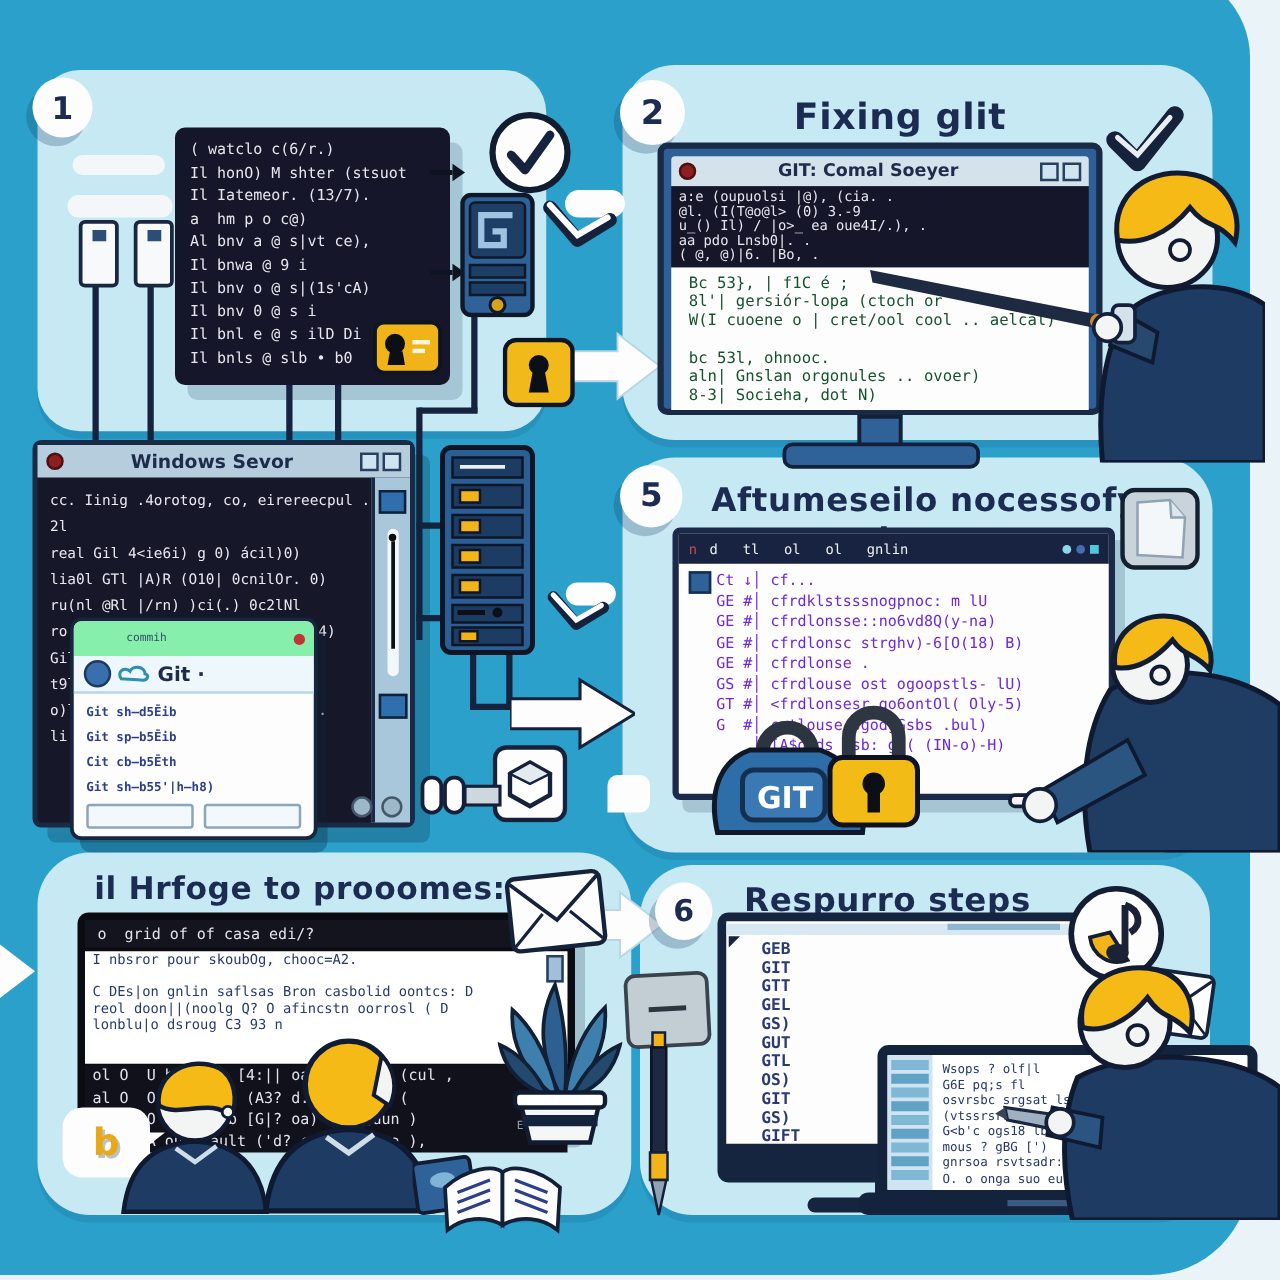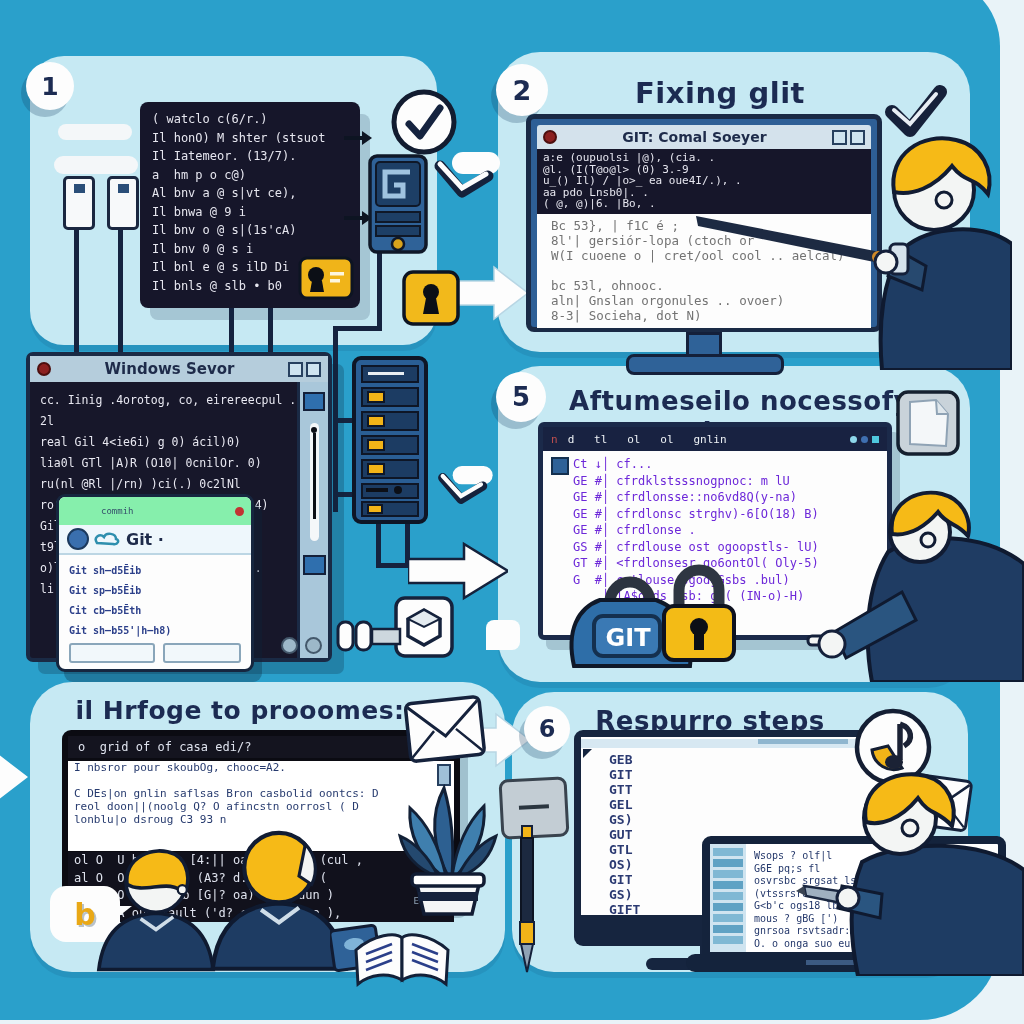--- a/index.html
+++ b/index.html
@@ -132,21 +132,21 @@
     <span class="win-btn" style="margin-right:6px;"></span>
   </div>
   <div class="screen-dark" style="height:62px;padding:3px 0 0 6px;">
     <pre class="mono" style="font-size:11px;line-height:11.5px;">a:e (oupuolsi |@), (cia. .
 @l. (I(T@o@l&gt; (0) 3.-9
 u_() Il) / |o&gt;_ ea oue4I/.), .
 aa pdo Lnsb0|. .
 ( @, @)|6. |Bo, .</pre>
   </div>
   <div style="height:110px;background:#fdfdfd;padding:4px 0 0 14px;">
-    <pre class="mono" style="font-size:12.5px;line-height:15px;color:#737373;">Bc 53}, | f1C é ;
+    <pre class="mono" style="font-size:12.5px;line-height:15px;color:#14532d;">Bc 53}, | f1C é ;
 8l'| gersiór-lopa (ctoch or
 W(I cuoene o | cret/ool cool .. aelcal)
 
 bc 53l, ohnooc.
 aln| Gnslan orgonules .. ovoer)
 8-3| Socieha, dot N)</pre>
   </div>
 </div>
 <div style="position:absolute;left:686px;top:332px;width:30px;height:22px;background:#2f6298;border:3px solid #14203a;z-index:3;"></div>
 <div style="position:absolute;left:626px;top:354px;width:152px;height:15px;background:#2f6298;border:3px solid #14203a;border-radius:8px;z-index:3;"></div>

